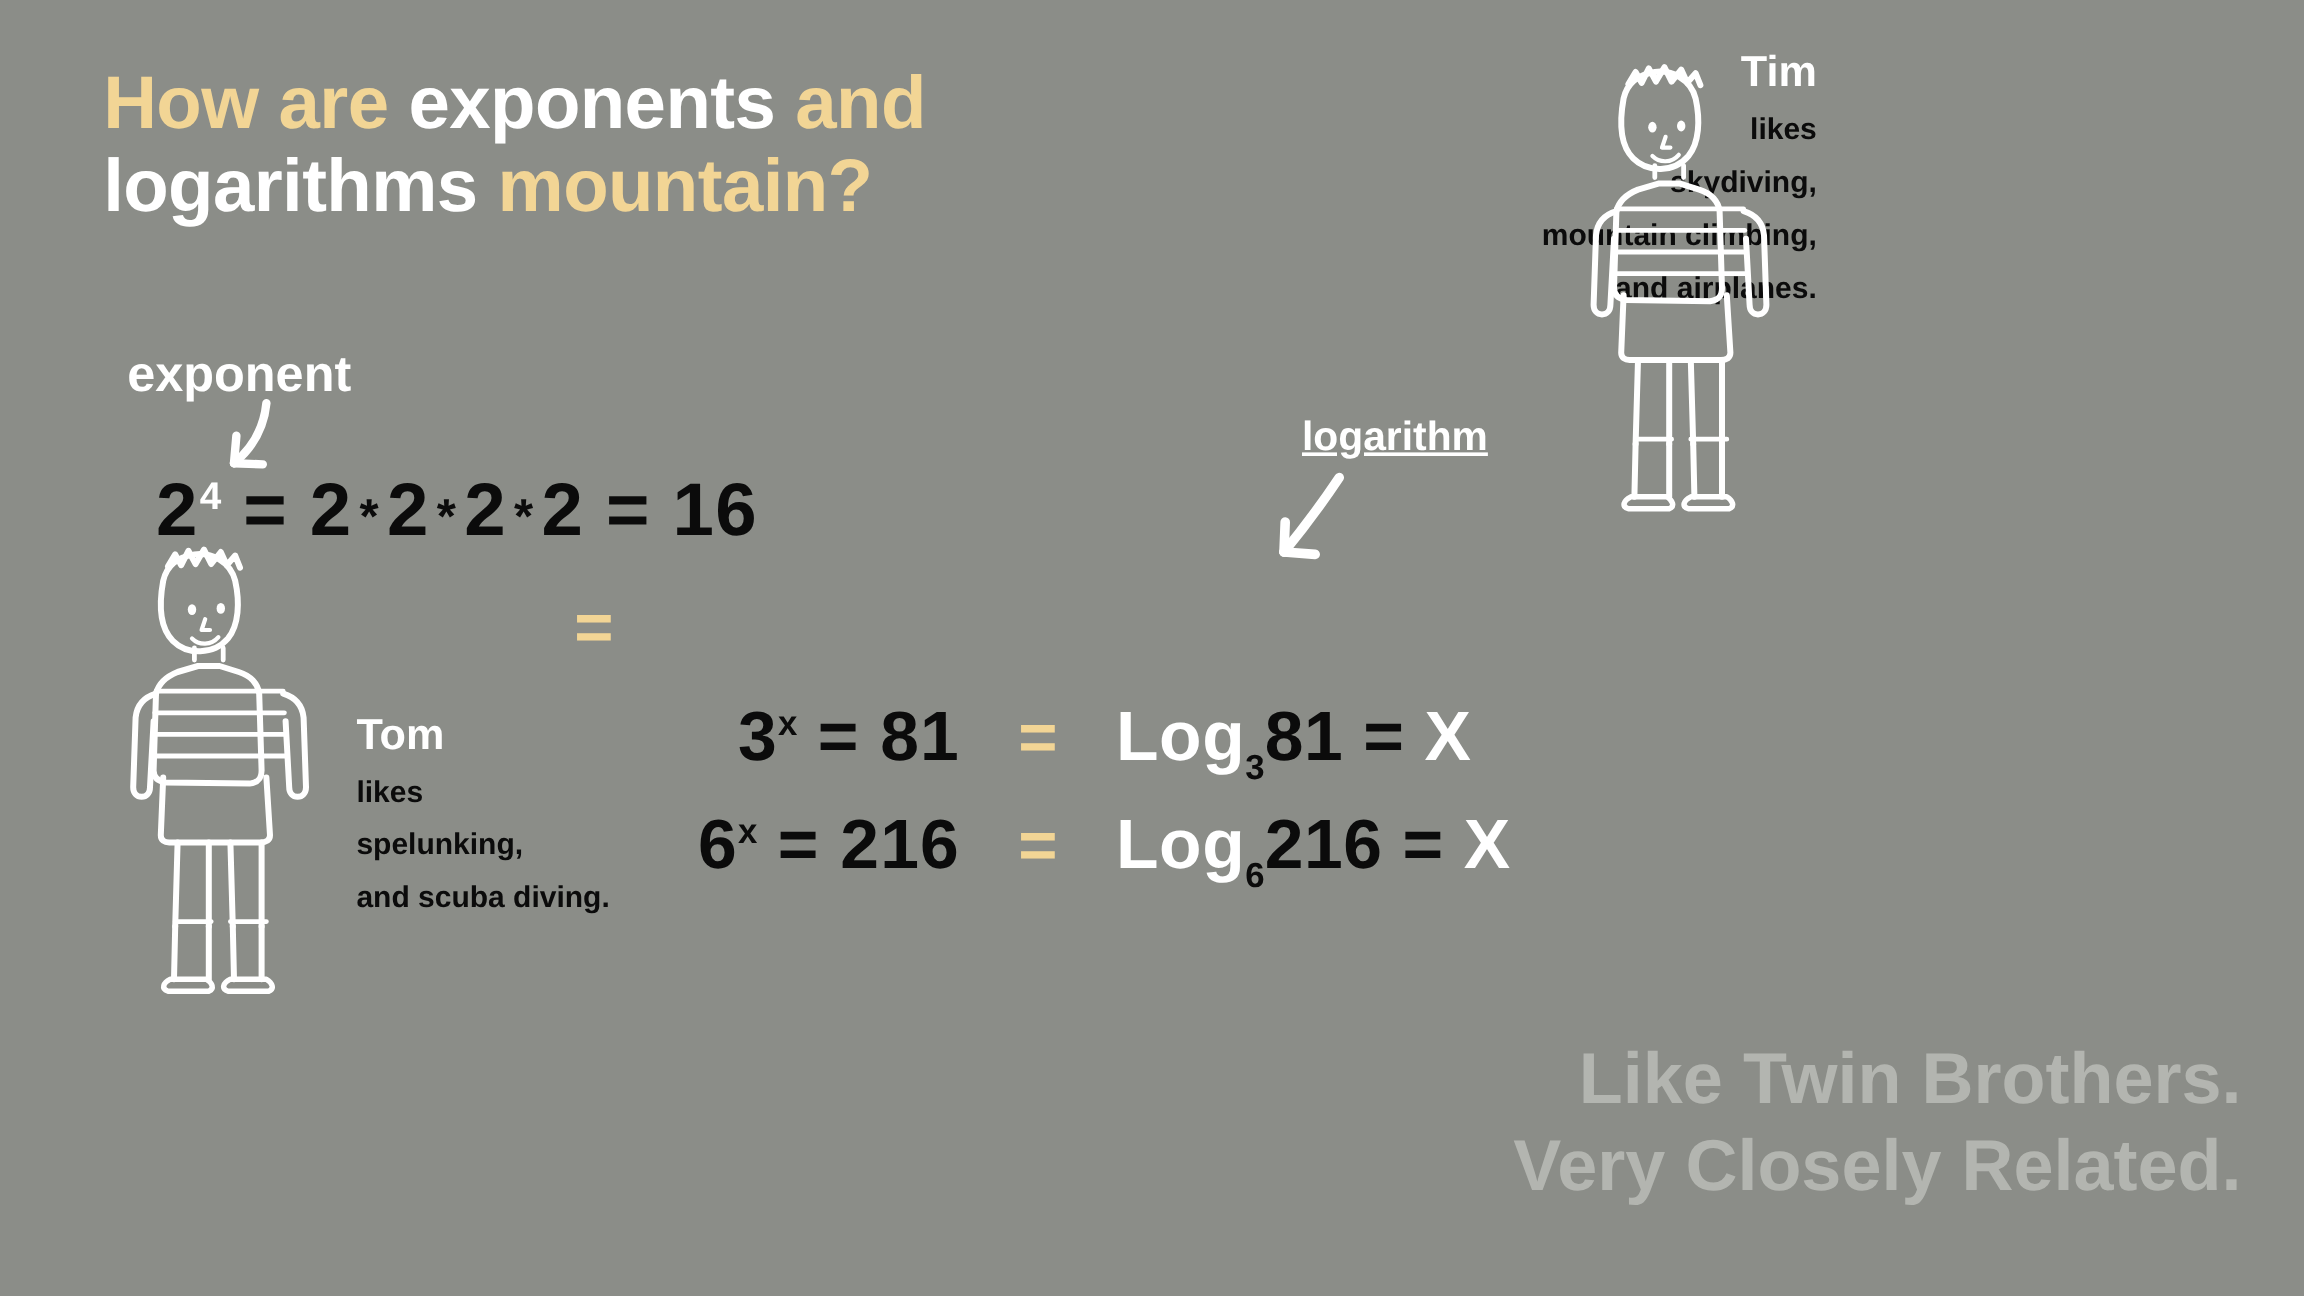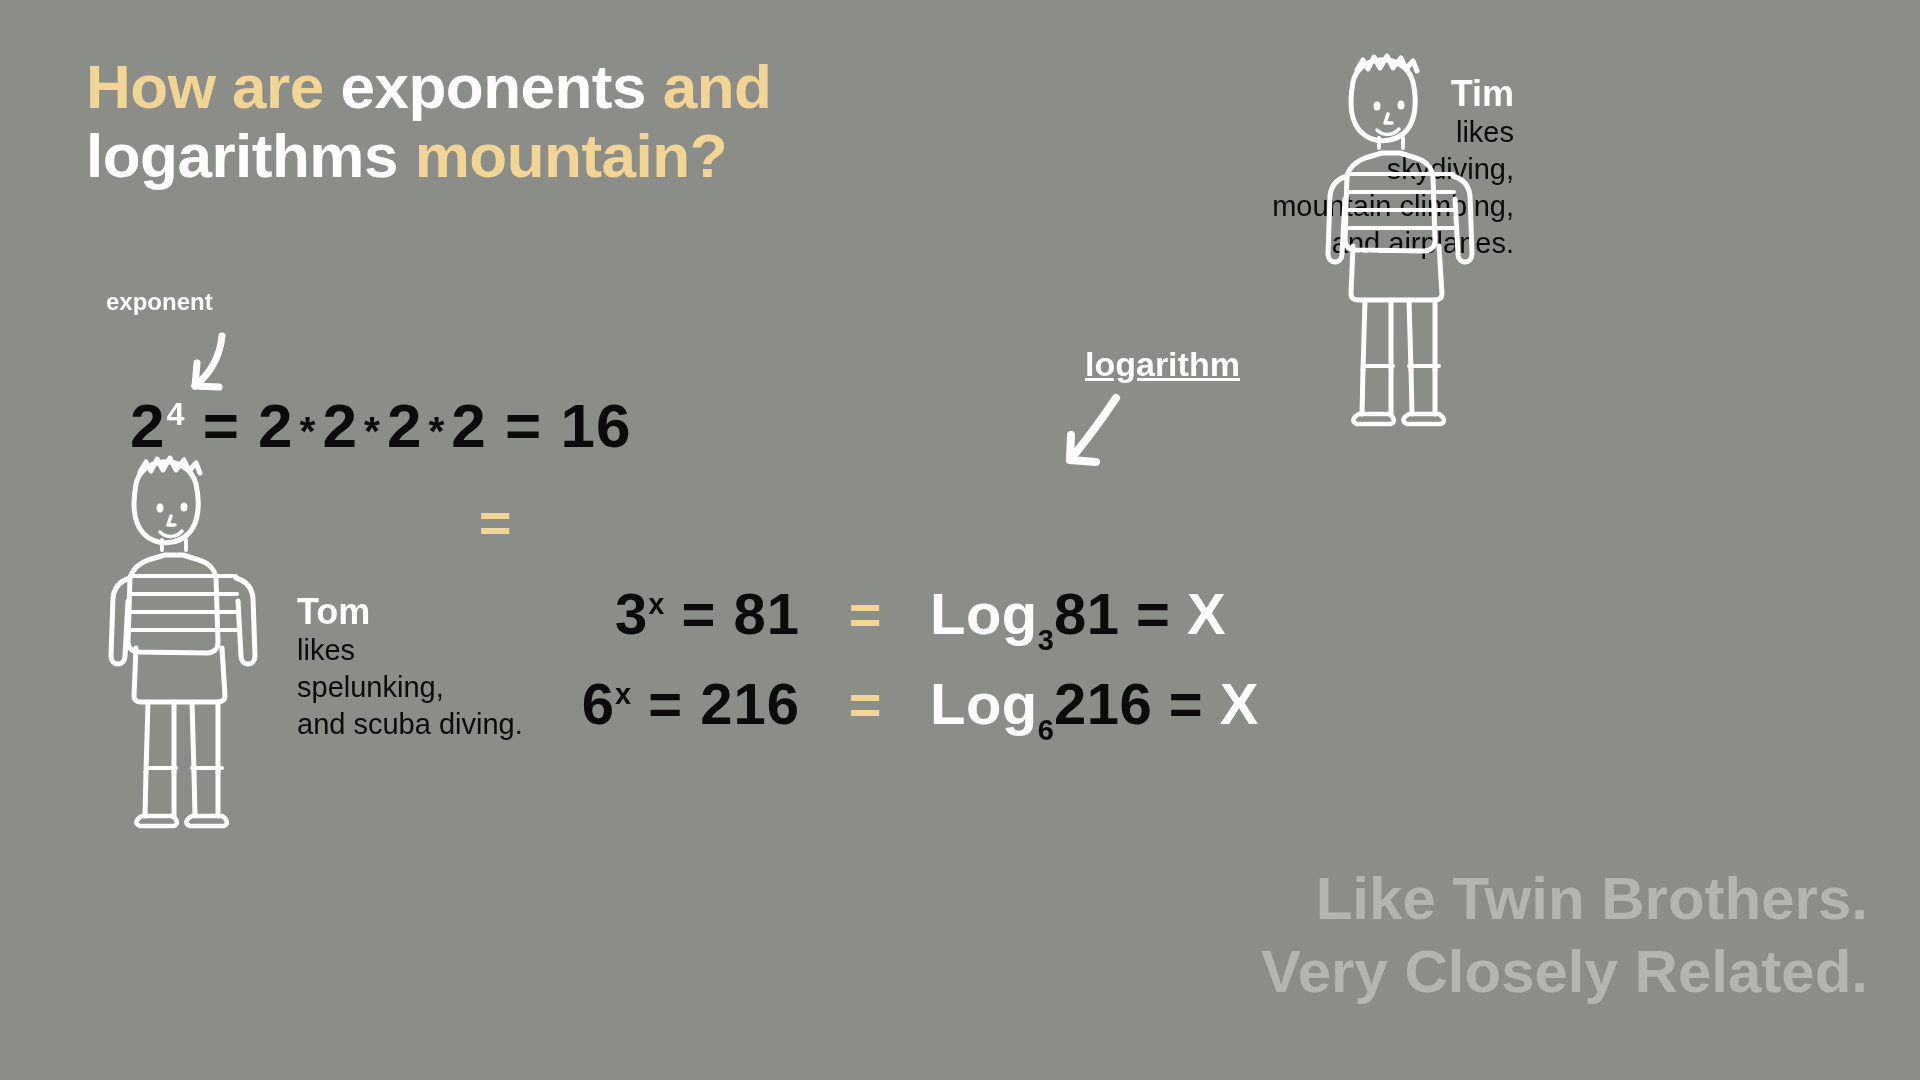--- a/index.html
+++ b/index.html
@@ -17,21 +17,21 @@
     position:absolute; left:86px; top:52px;
     font-size:62px; font-weight:bold; line-height:1.12;
     letter-spacing:-0.5px; white-space:nowrap;
   }
   .gold  { color:#f2d595; }
   .white { color:#ffffff; }
 
   
   .lbl-exponent {
     position:absolute; left:106px; top:288px;
-    font-size:24px; font-weight:bold; color:#ffffff; white-space:nowrap;
+    font-size:42px; font-weight:bold; color:#ffffff; white-space:nowrap;
   }
   .lbl-logarithm {
     position:absolute; left:1085px; top:345px;
     font-size:34px; font-weight:bold; color:#ffffff; white-space:nowrap;text-decoration:underline;
   }
   .arrow { position:absolute; }
   .arrow svg { display:block; overflow:visible; }
 
   
   .eq-top {
@@ -68,23 +68,23 @@
     position:relative; top:0.12em; letter-spacing:0;
   }
   .col-log .xval { color:#ffffff; }
 
   
   .cap { position:absolute; white-space:nowrap; }
   .cap .name {
     font-size:36px; font-weight:bold; color:#ffffff; line-height:1.1;
   }
   .cap .desc {
-    font-size:29px; font-weight:normal; color:#0b0b0b; line-height:1.28;
-  }
-  .cap-tim { right:406px; top:74px; text-align:right; }
+    font-size:25px; font-weight:bold; color:#0b0b0b; line-height:1.28;margin-top:12px;
+  }
+  .cap-tim { right:406px; top:40px; text-align:right; }
   .cap-tom { left:297px; top:592px; text-align:left; }
 
   
   .watermark {
     position:absolute; right:52px; bottom:72px;
     font-size:60px; font-weight:bold; color:#b3b5b0;
     text-align:right; line-height:1.22; white-space:nowrap;
   }
 
   

